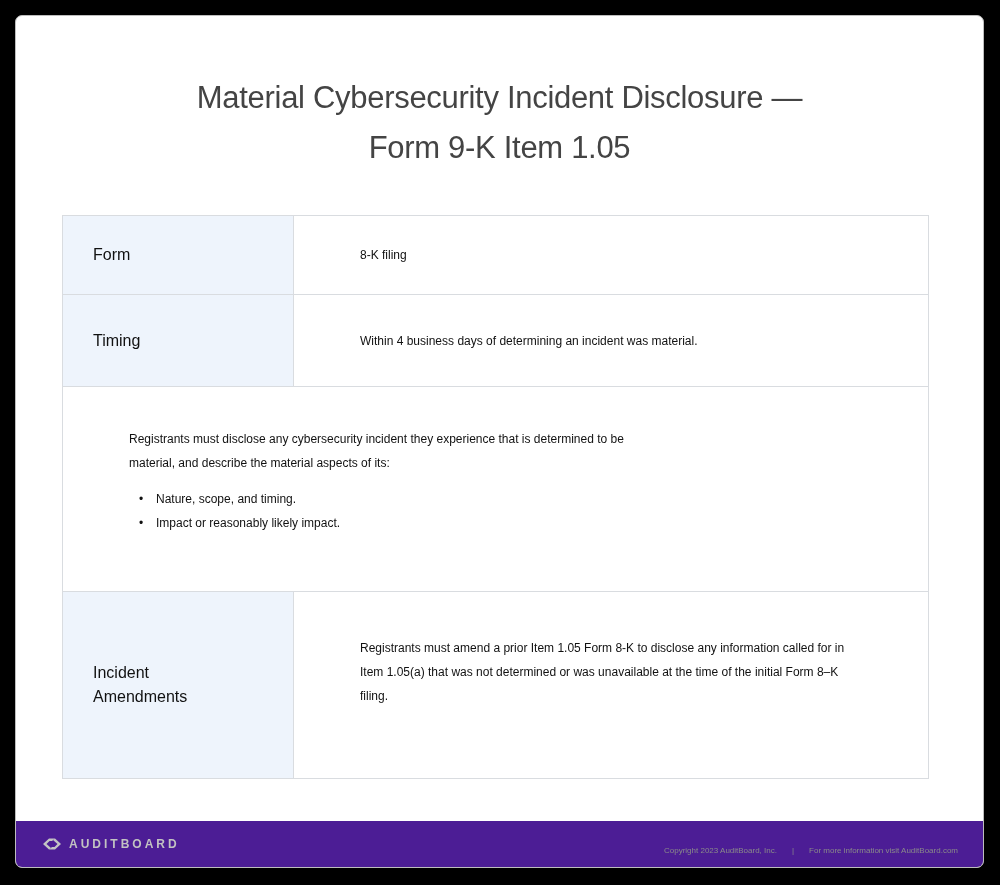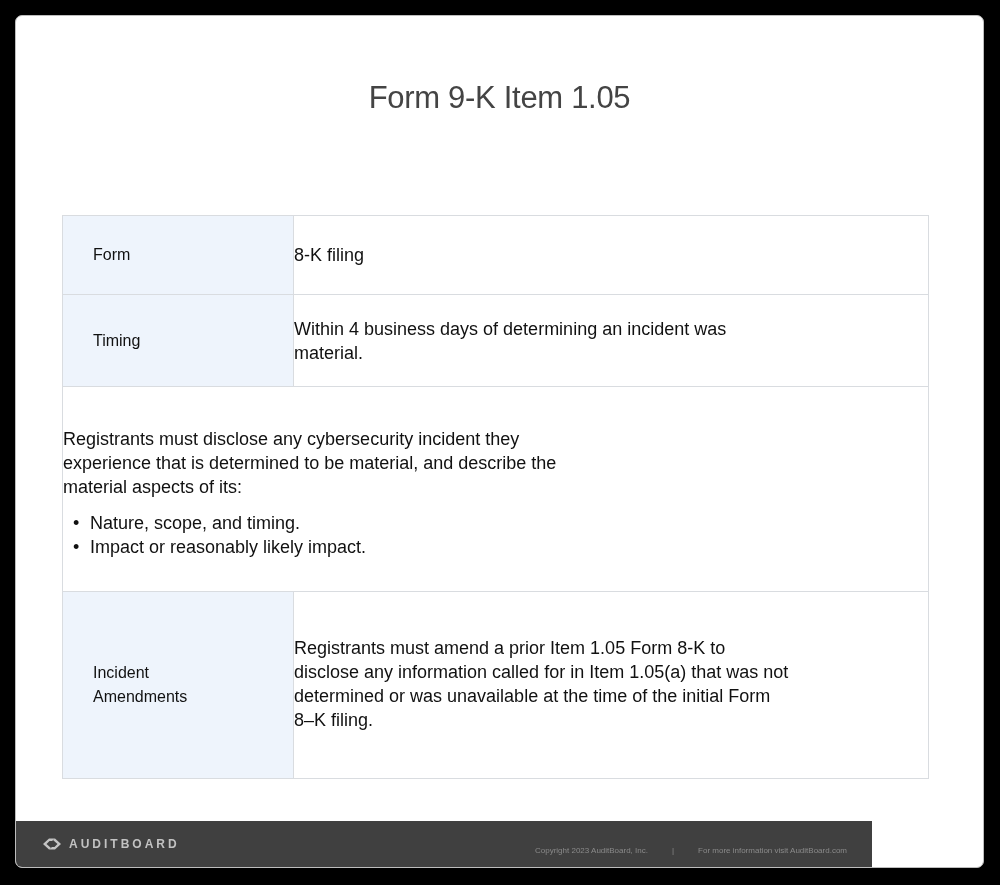--- a/index.html
+++ b/index.html
@@ -61,23 +61,24 @@
       padding-right: 20px;
       color: #111111;
       font-size: 16px;
       line-height: 24px;
       font-weight: 500;
     }
     .value-cell {
       flex: 1;
       display: flex;
       align-items: center;
+      padding-left: 66px;
       padding-right: 70px;
       color: #111111;
-      font-size: 18px;
+      font-size: 12px;
       line-height: 24px;
     }
     .value-inner { width: 500px; }
     .value-inner p { margin: 0; }
     .value-inner ul {
       list-style: none;
       margin-top: 12px;
     }
     .value-inner li {
       position: relative;
@@ -94,23 +95,23 @@
     .row-info { height: 205px; }
     .row-amend { height: 186px; }
     .row-amend .label-cell { align-items: flex-start; padding-top: 69px; }
     .row-amend .value-cell { align-items: flex-start; padding-top: 44px; }
     .row-info .value-cell { align-items: flex-start; padding-top: 40px; }
 
     .footer {
       position: absolute;
       left: 0;
       bottom: 0;
-      width: 856px;
+      width: 967px;
       height: 46px;
-      background: #404040;
+      background: #4c1d95;
       display: flex;
       align-items: center;
       justify-content: space-between;
       padding: 0 25px;
     }
     .logo {
       display: flex;
       align-items: center;
       gap: 6px;
       color: #c4c4c4;
@@ -119,32 +120,33 @@
     .logo-text {
       font-size: 12px;
       font-weight: bold;
       letter-spacing: 3px;
       color: #c2c2c2;
     }
     .footer-right {
       font-size: 8px;
       color: #8a8a8a;
       display: flex;
-      gap: 24px;
+      gap: 15px;
       align-items: flex-end;
       margin-top: 12px;
     }
     .sep { color: #8a8a8a; }
   </style>
 </head>
 <body>
 
 <div class="card">
 
   <h1 class="title">
+    <span>Material Cybersecurity Incident Disclosure —</span>
     <span>Form 9-K Item 1.05</span>
   </h1>
 
   <div class="table">
 
     <div class="row row-form">
       <div class="label-cell">
         <span>Form</span>
       </div>
       <div class="value-cell">

